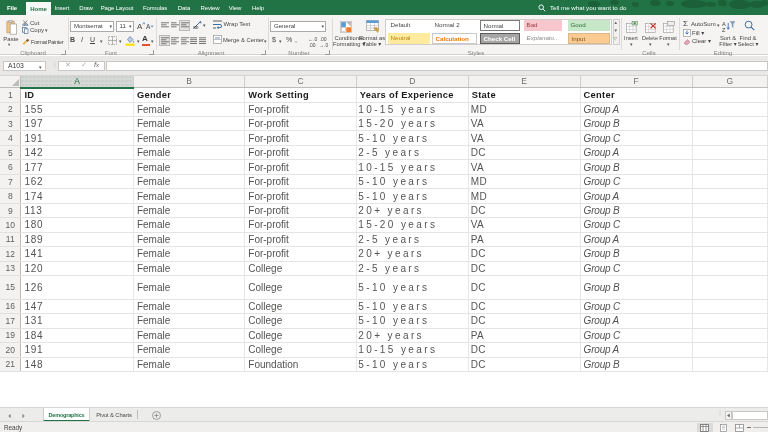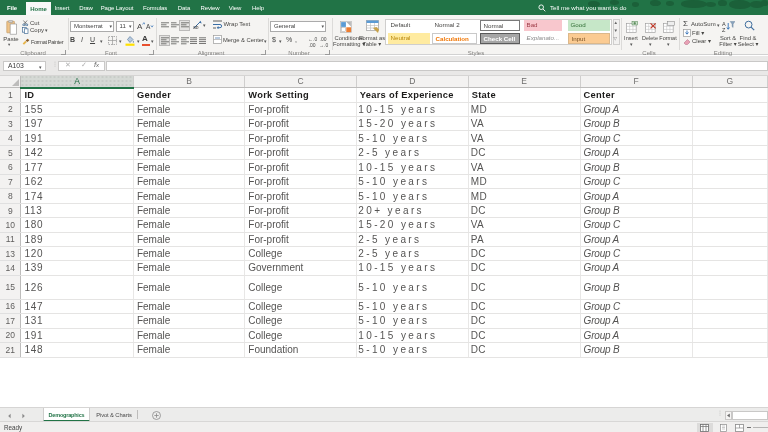--- a/index.html
+++ b/index.html
@@ -454,40 +454,40 @@
             <td class="rowhdr" style="height:14.48px">11</td>
             <td class="c ca">189</td>
             <td class="c">Female</td>
             <td class="c">For-profit</td>
             <td class="c cd">2-5 years</td>
             <td class="c ce">PA</td>
             <td class="c cf">Group A</td>
             <td class="c"></td>
           </tr>
           <tr>
+            <td class="rowhdr" style="height:14.48px">12</td>
+            <td class="c ca">141</td>
+            <td class="c">Female</td>
+            <td class="c">For-profit</td>
+            <td class="c cd">20+ years</td>
+            <td class="c ce">DC</td>
+            <td class="c cf">Group B</td>
+            <td class="c"></td>
+          </tr>
+          <tr>
             <td class="rowhdr" style="height:14px">13</td>
             <td class="c ca">120</td>
             <td class="c">Female</td>
             <td class="c">College</td>
             <td class="c cd">2-5 years</td>
             <td class="c ce">DC</td>
             <td class="c cf">Group C</td>
             <td class="c"></td>
           </tr>
           <tr>
-            <td class="rowhdr" style="height:14.48px">14</td>
-            <td class="c ca">139</td>
-            <td class="c">Female</td>
-            <td class="c">Government</td>
-            <td class="c cd">10-15 years</td>
-            <td class="c ce">DC</td>
-            <td class="c cf">Group A</td>
-            <td class="c"></td>
-          </tr>
-          <tr>
             <td class="rowhdr" style="height:24px">15</td>
             <td class="c ca">126</td>
             <td class="c">Female</td>
             <td class="c">College</td>
             <td class="c cd">5-10 years</td>
             <td class="c ce">DC</td>
             <td class="c cf">Group B</td>
             <td class="c"></td>
           </tr>
           <tr>
@@ -501,20 +501,30 @@
             <td class="c"></td>
           </tr>
           <tr>
             <td class="rowhdr" style="height:14.48px">17</td>
             <td class="c ca">131</td>
             <td class="c">Female</td>
             <td class="c">College</td>
             <td class="c cd">5-10 years</td>
             <td class="c ce">DC</td>
             <td class="c cf">Group A</td>
+            <td class="c"></td>
+          </tr>
+          <tr>
+            <td class="rowhdr" style="height:14.48px">19</td>
+            <td class="c ca">184</td>
+            <td class="c">Female</td>
+            <td class="c">College</td>
+            <td class="c cd">20+ years</td>
+            <td class="c ce">PA</td>
+            <td class="c cf">Group C</td>
             <td class="c"></td>
           </tr>
           <tr>
             <td class="rowhdr" style="height:14.48px">20</td>
             <td class="c ca">191</td>
             <td class="c">Female</td>
             <td class="c">College</td>
             <td class="c cd">10-15 years</td>
             <td class="c ce">DC</td>
             <td class="c cf">Group A</td>

